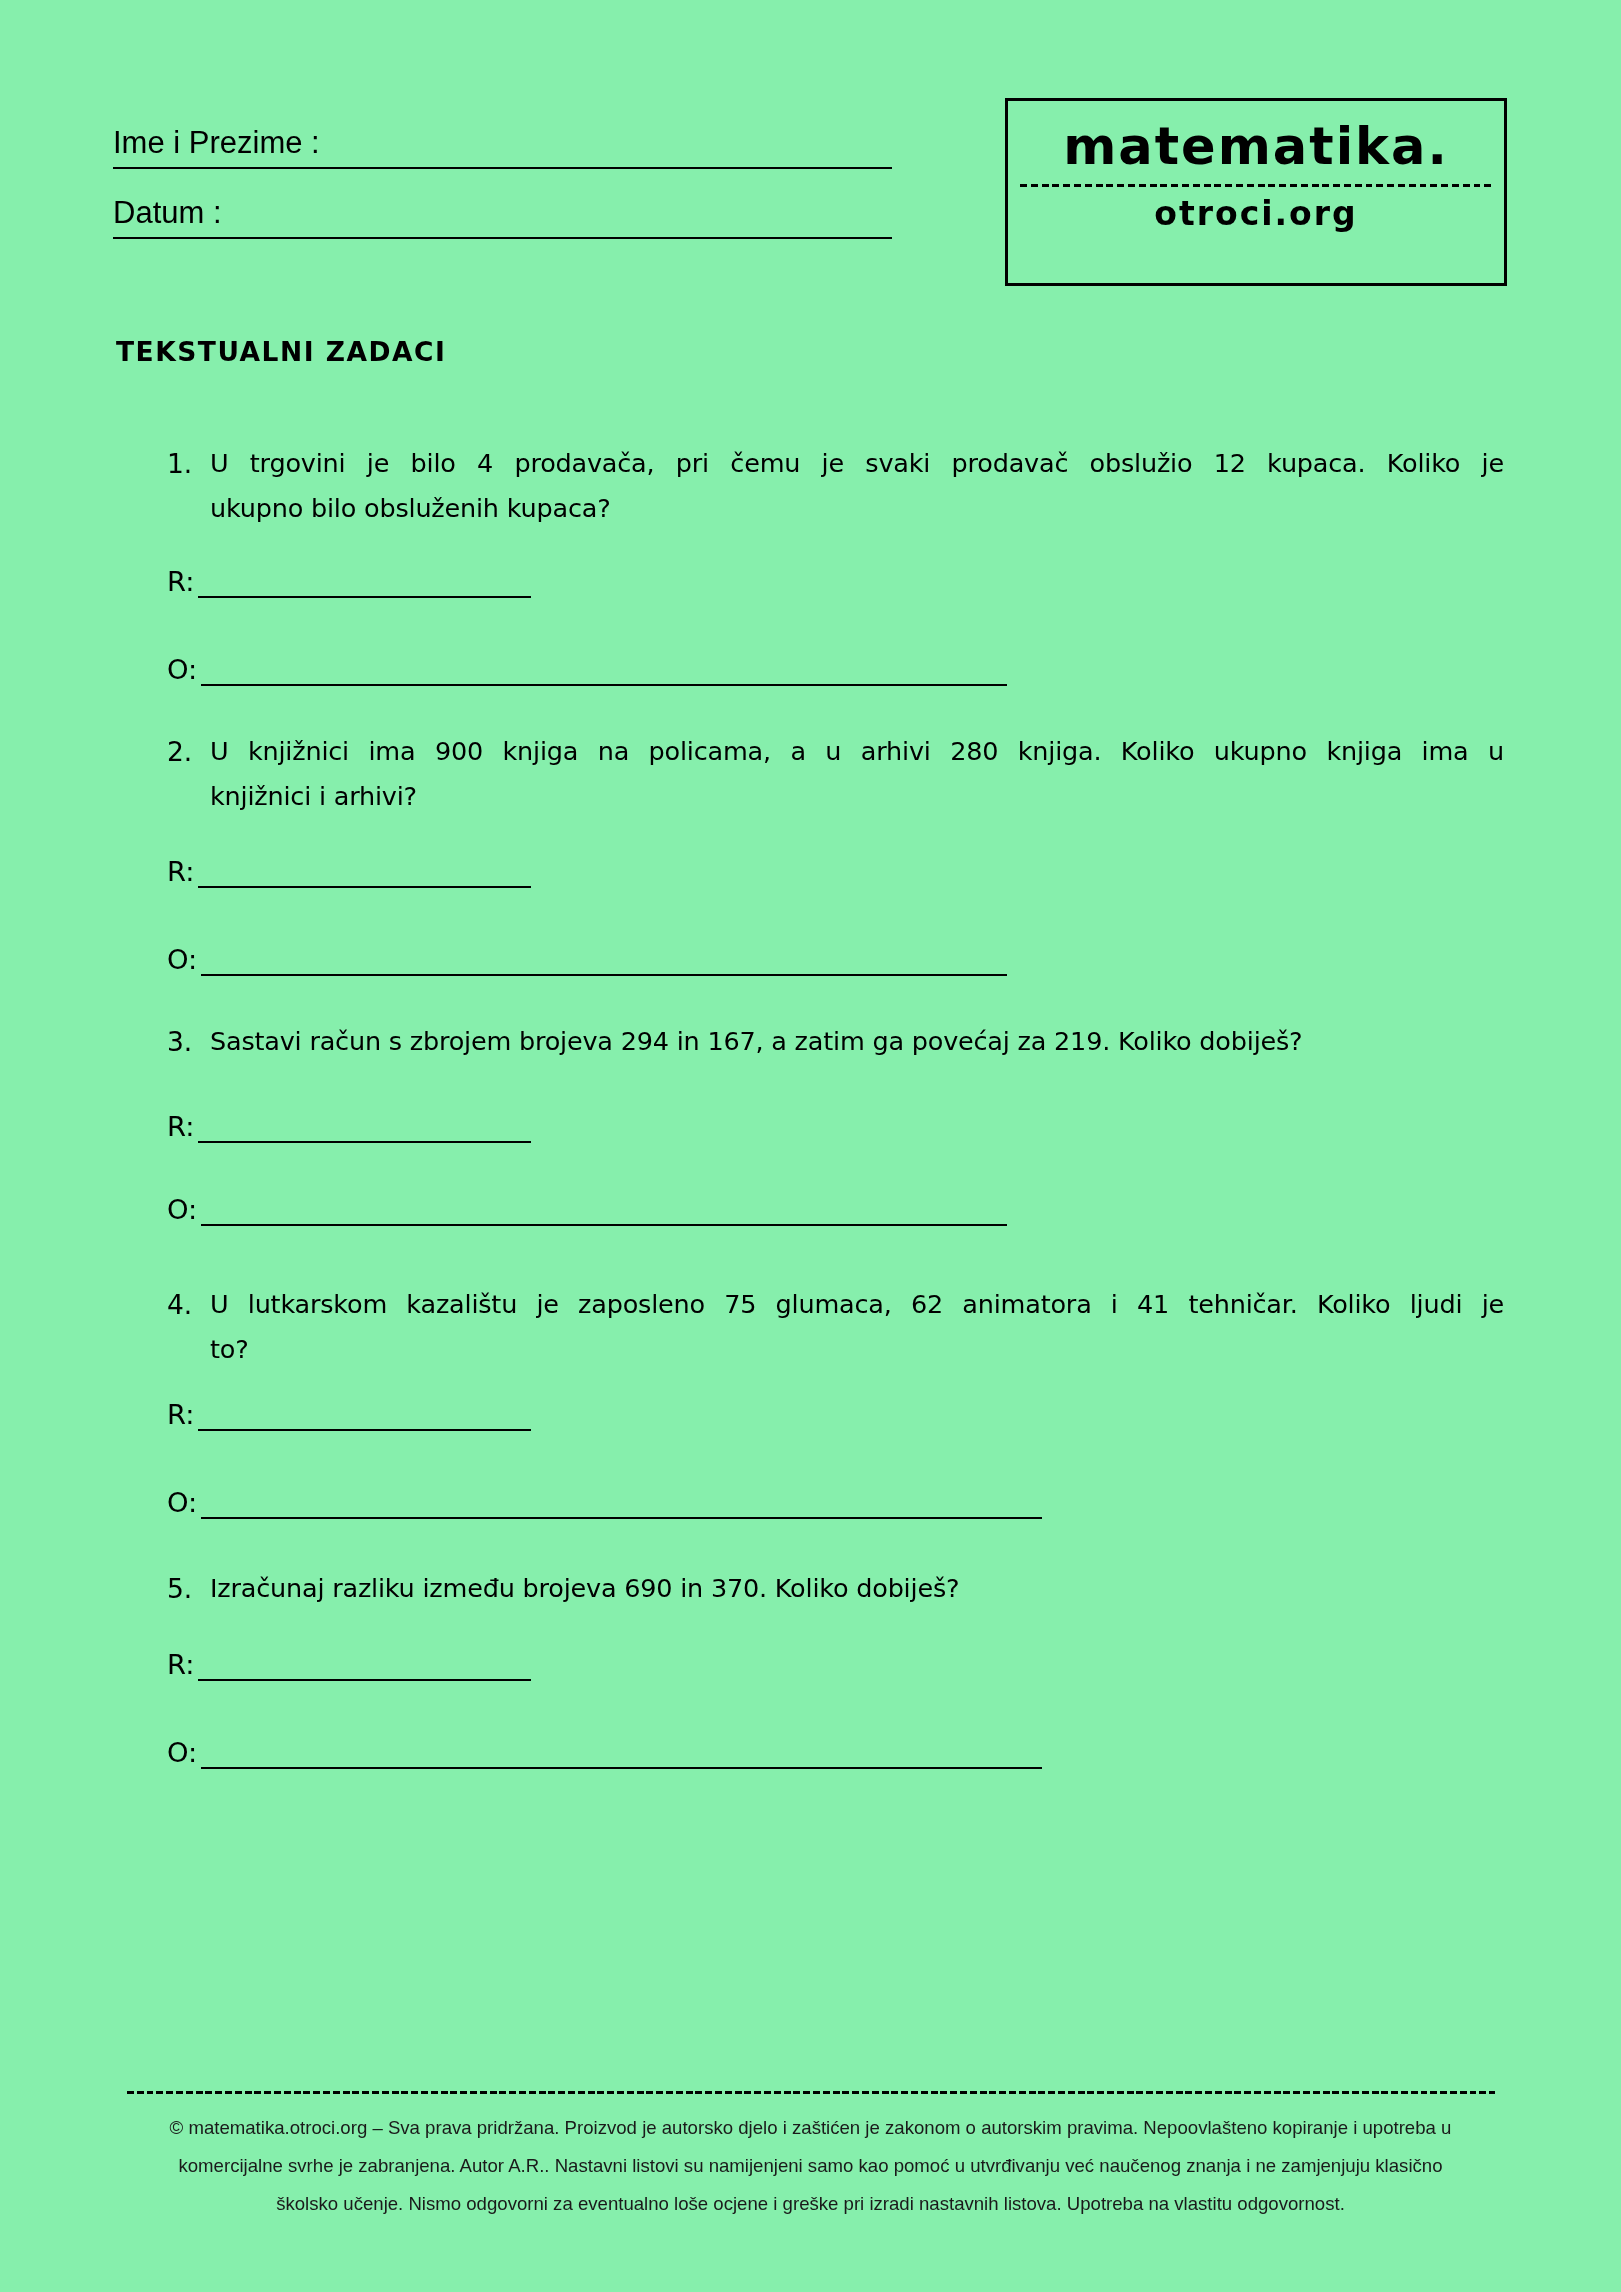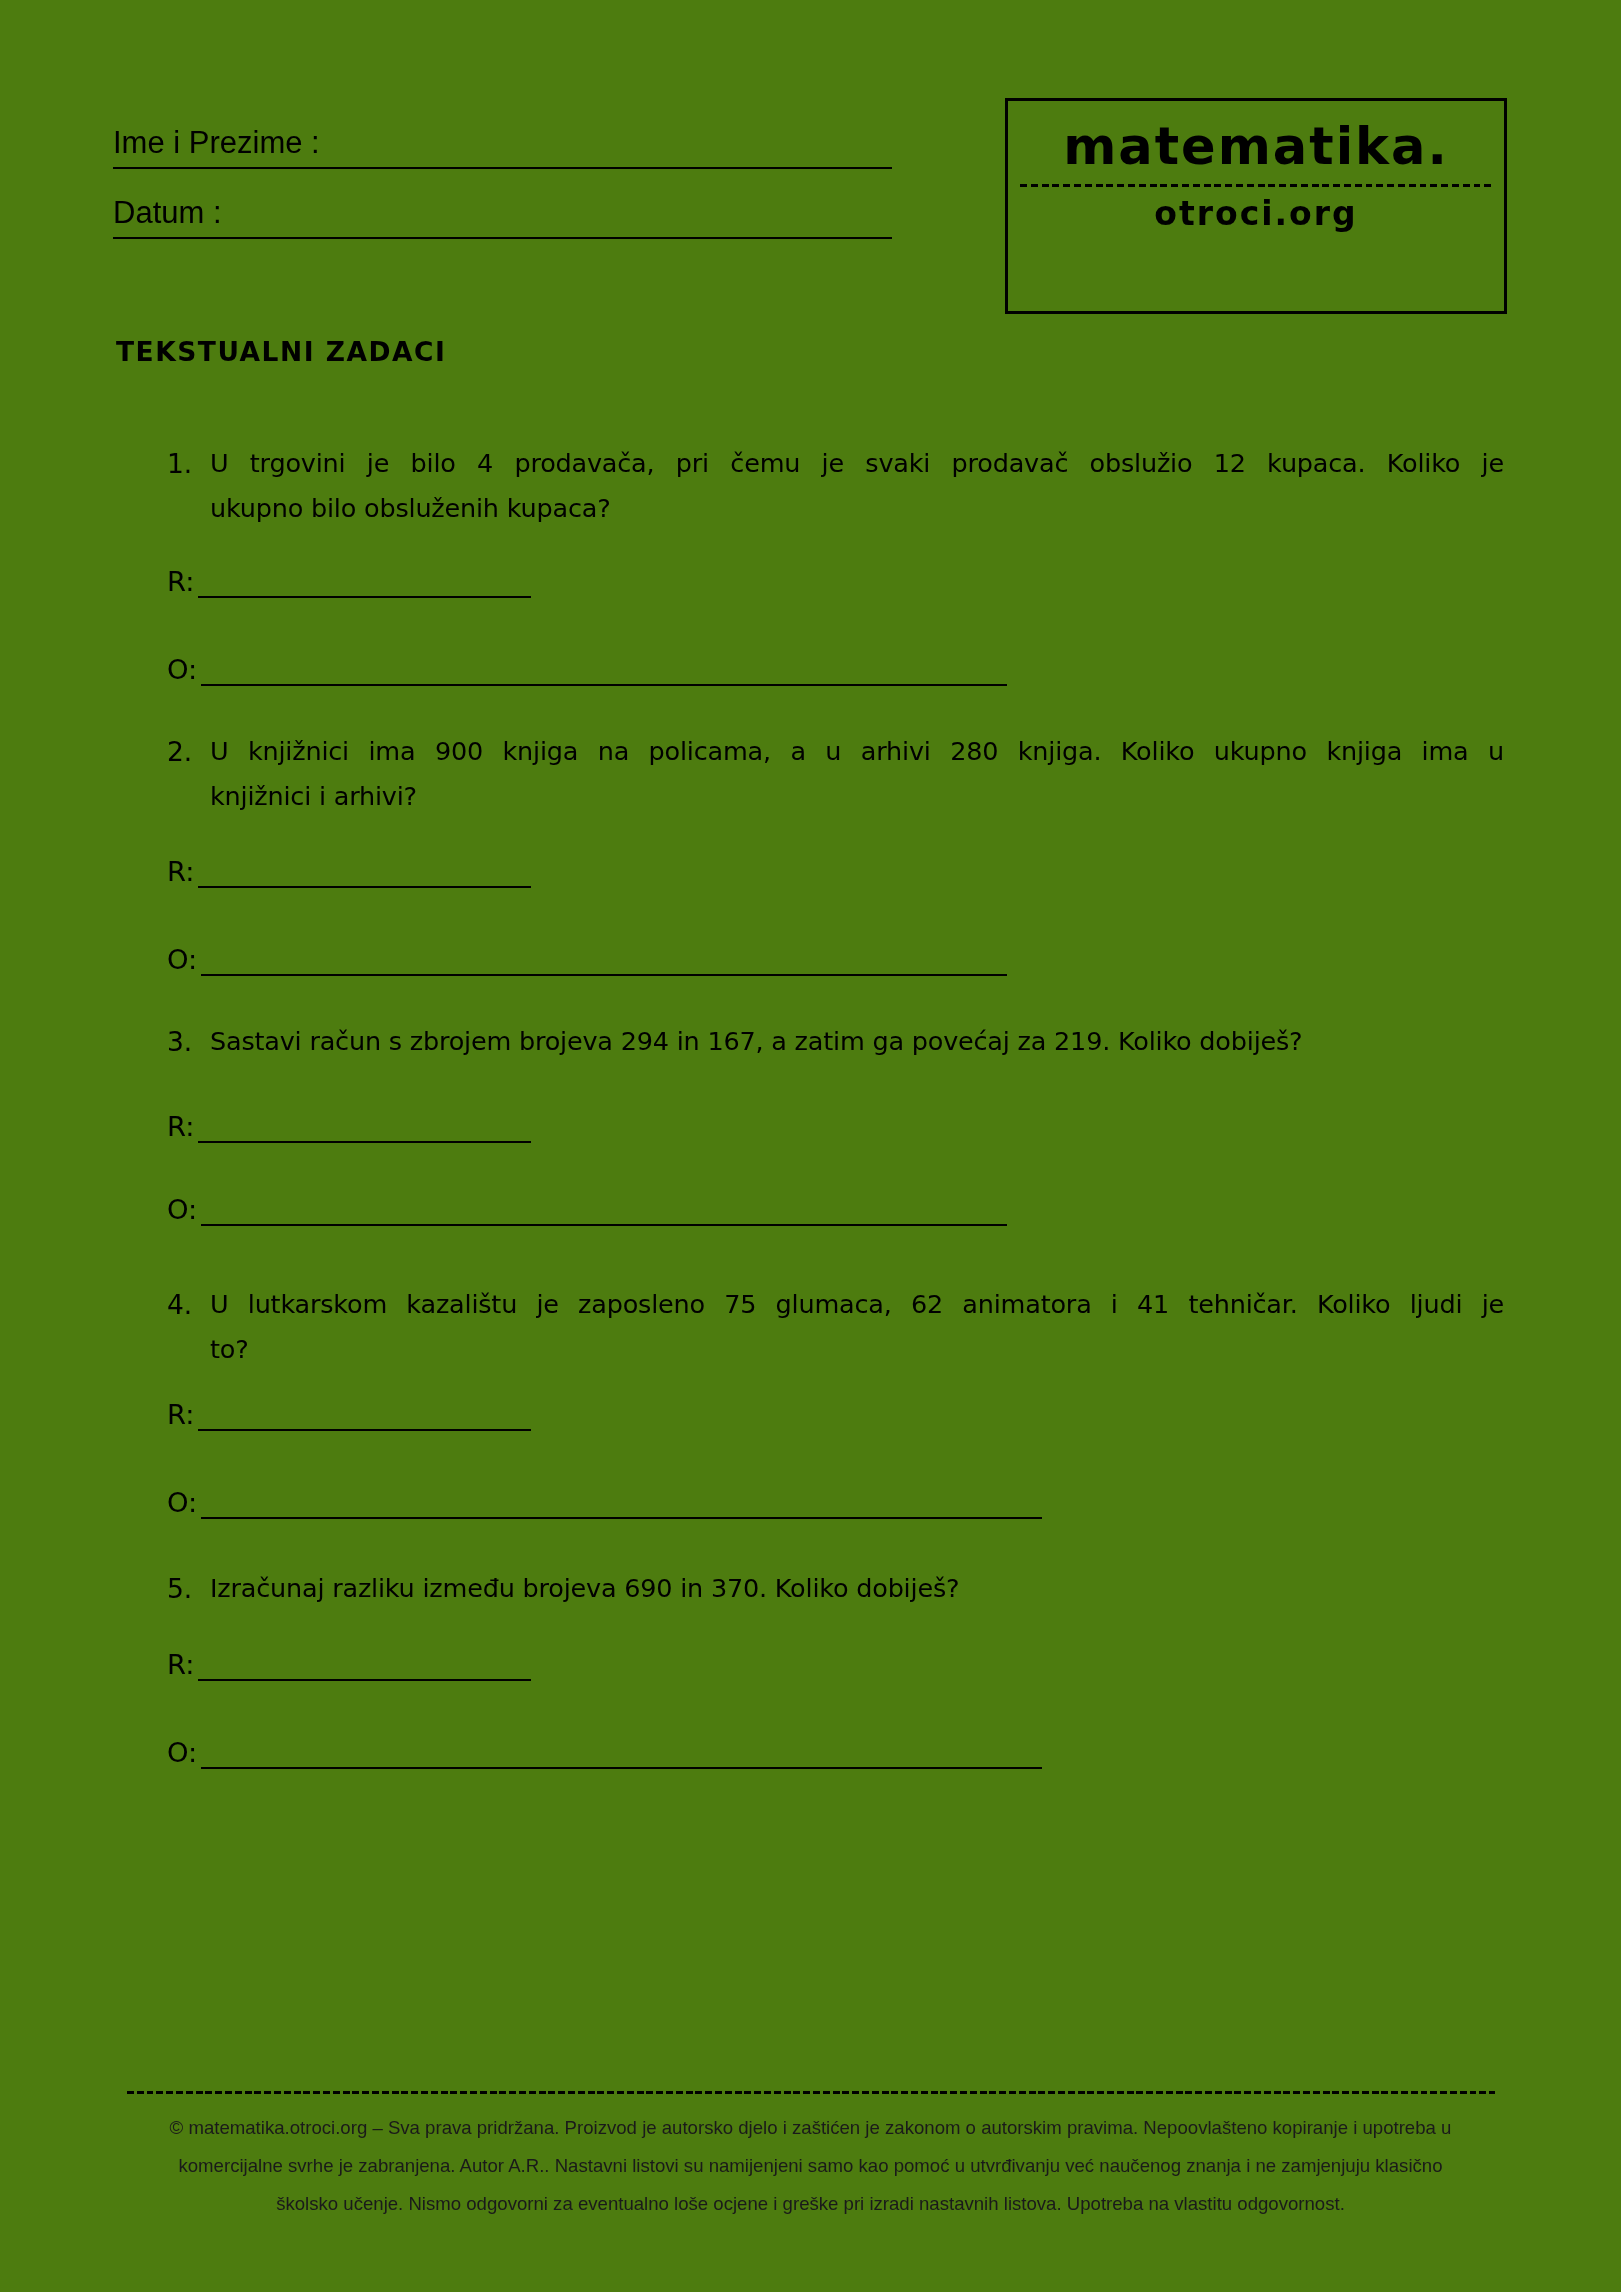--- a/index.html
+++ b/index.html
@@ -1,34 +1,34 @@
 <!DOCTYPE html>
 <html><head>
 <meta charset="utf-8">
 <style>
   html,body { margin:0; padding:0; background:#ffffff; }
   .page {
     position:relative; width:1621px; height:2293px;
-    background:#4d7c0f; color:#000000;
+    background:#86efac; color:#000000;
     font-family:"DejaVu Sans", sans-serif;
     overflow:hidden;
   }
 
   
   .hfield {
     position:absolute; left:113px; width:779px;
     border-bottom:2.9px solid #000;
     font-family:"Liberation Sans", sans-serif;
     font-size:31px; padding-bottom:5.9px; white-space:nowrap;
   }
   .hfield-name { top:125px; }
   .hfield-date { top:195px; }
 
   .logo {
-    position:absolute; left:1005px; top:98px; width:502px; height:216px;
+    position:absolute; left:1005px; top:98px; width:502px; height:188px;
     border:3.9px solid #000; box-sizing:border-box; text-align:center;
   }
   .logo-top {
     margin-top:15.7px; font-size:51px; font-weight:bold; letter-spacing:2px;
     white-space:nowrap;
   }
   .logo-dash {
     height:2.9px; margin:8.8px 11.8px 6.9px 11.8px;
     background:repeating-linear-gradient(to right, #000 0 6.9px, transparent 6.9px 10.8px);
   }

